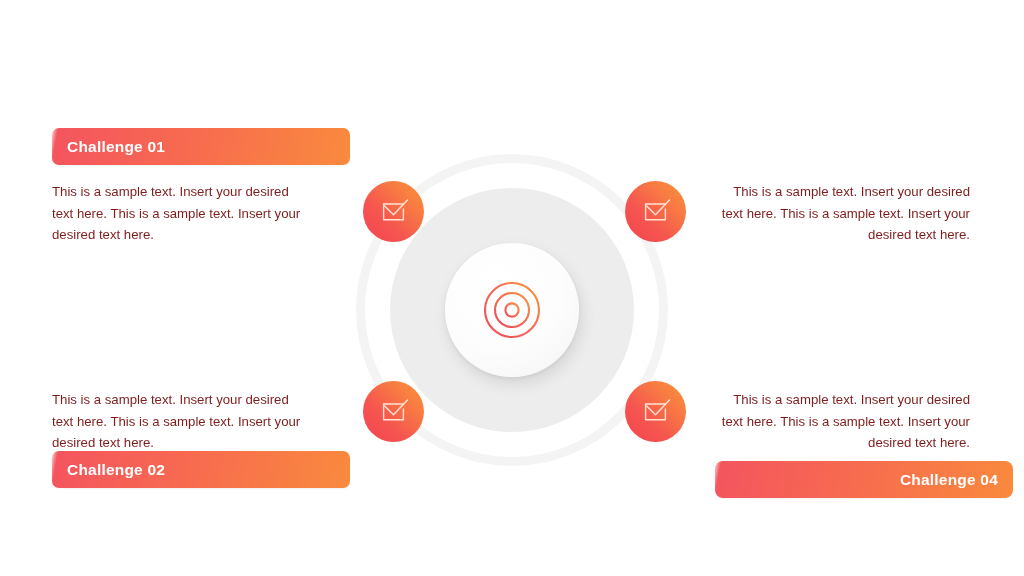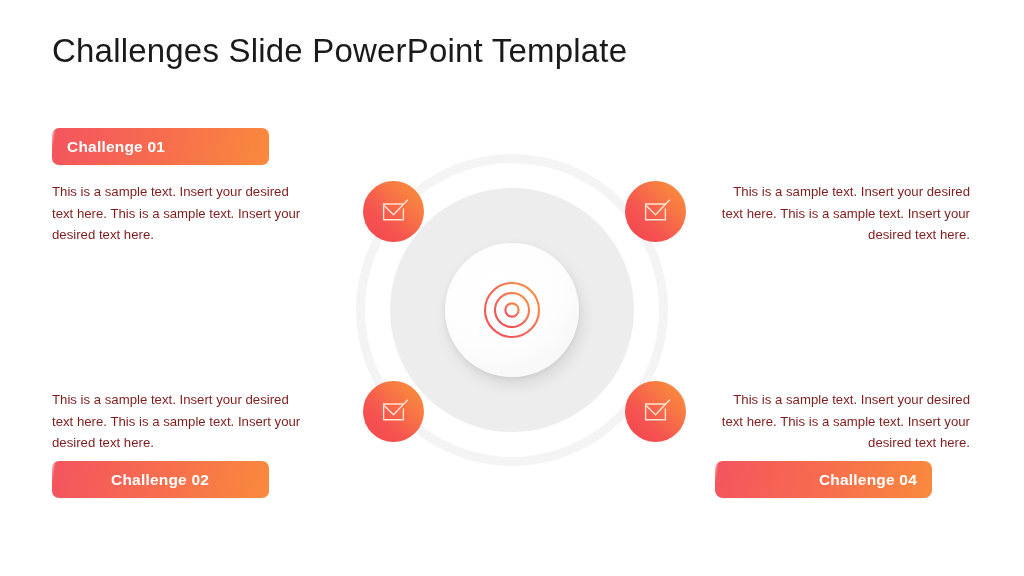--- a/index.html
+++ b/index.html
@@ -28,42 +28,42 @@
     font-size: 33px;
     font-weight: 400;
     letter-spacing: 0.2px;
     color: #1a1a1a;
     white-space: nowrap;
   }
 
   
   .challenge-bar {
     position: absolute;
-    width: 217px;
+    width: 298px;
     height: 37px;
     border-radius: 7px;
     background: linear-gradient(100deg, #f4525f 0%, #f5616040 0%, #f4555e 2%, #f76a50 45%, #f98a3d 100%);
     display: flex;
     align-items: center;
     box-shadow: 0 1px 2px rgba(0,0,0,0.05);
   }
   .challenge-bar .bar-label {
     font-size: 15.5px;
     font-weight: bold;
     color: #ffffff;
     letter-spacing: 0.2px;
     white-space: nowrap;
   }
   .bar-left  { left: 52px; }
   .bar-right { left: 715px; }
   .bar-left  .bar-label { margin-left: 15px; }
   .bar-right .bar-label { margin-left: auto; margin-right: 15px; }
 
   #bar-01 { top: 128px; }
-  #bar-02 { top: 461px; padding-left: 44px; }
+  #bar-02 { top: 451px; }
   #bar-03 { top: 128px; }
   #bar-04 { top: 461px; border-radius: 8px; }
 
   
   .challenge-text {
     position: absolute;
     width: 255px;
     font-size: 13.2px;
     line-height: 21.5px;
     color: #7f1d1d;
@@ -152,21 +152,20 @@
   #node-02 { left: 363px; top: 381px; }
   #node-04 { left: 625px; top: 381px; }
 
   .node-circle svg { width: 33px; height: 33px; display: block; }
 </style>
 </head>
 <body>
 
 <div class="slide">
 
-  <div class="slide-title">Challenges Slide PowerPoint Template</div>
 
   <div class="center-graphic">
 
     <div class="ring-outer"></div>
     <div class="disc-mid"></div>
     <div class="sphere-inner"></div>
 
     <svg class="target-icon" viewBox="0 0 84 84">
       <defs>
         <linearGradient id="tgtGrad" x1="0" y1="1" x2="1" y2="0">

